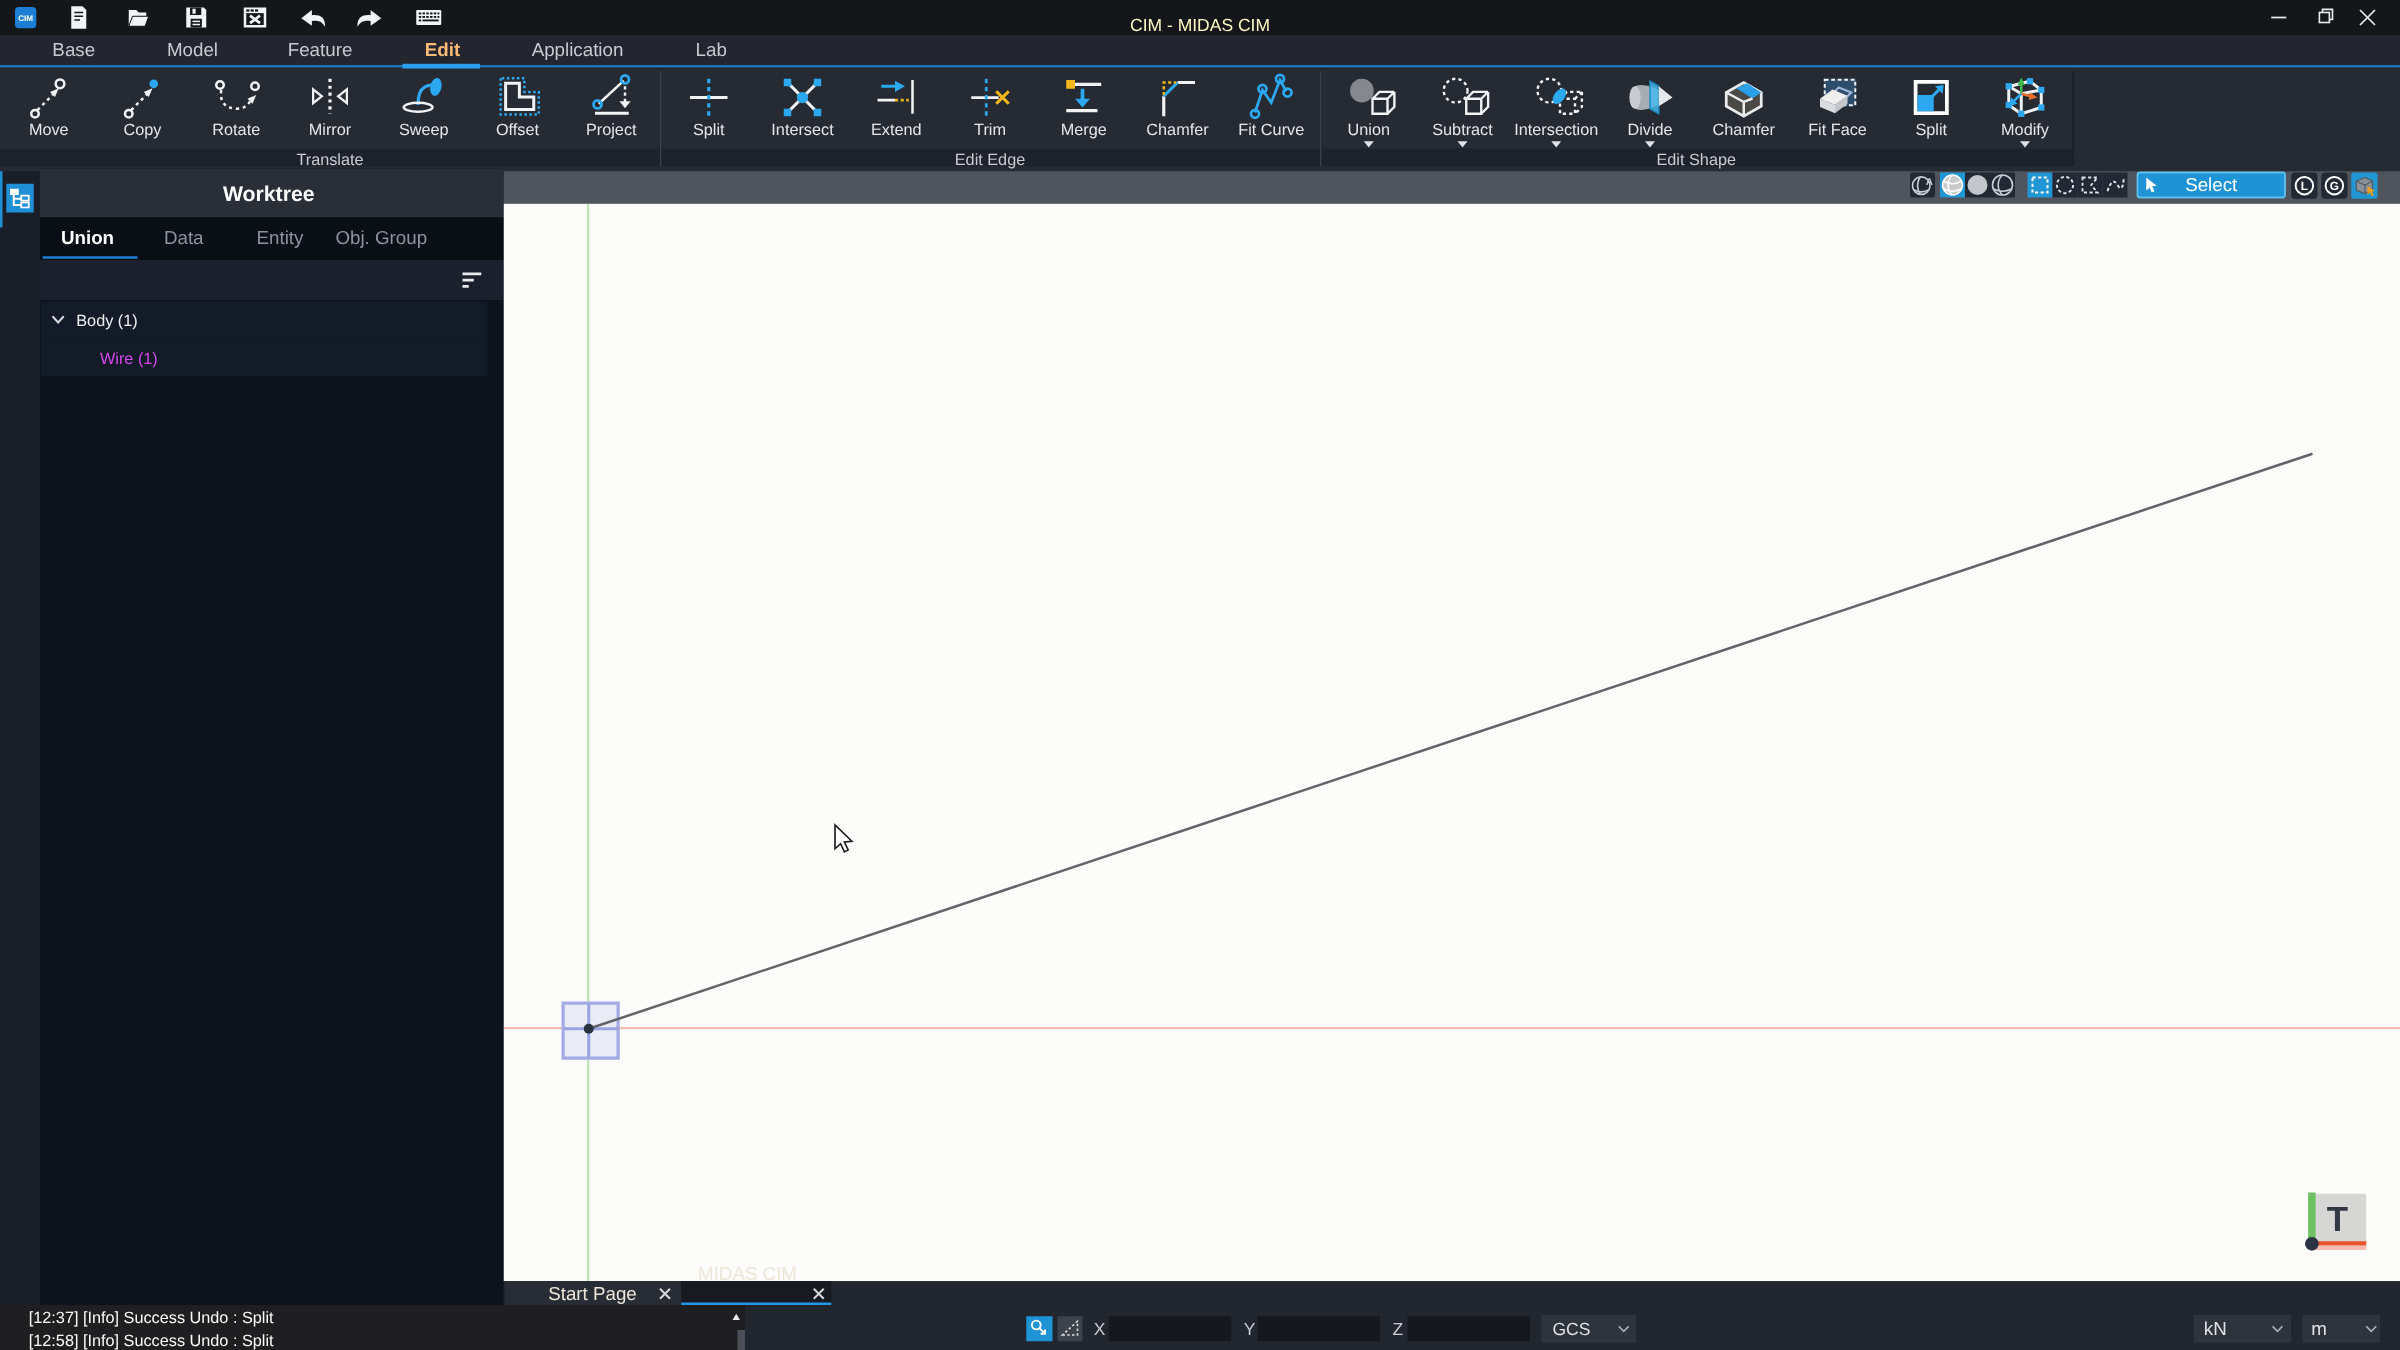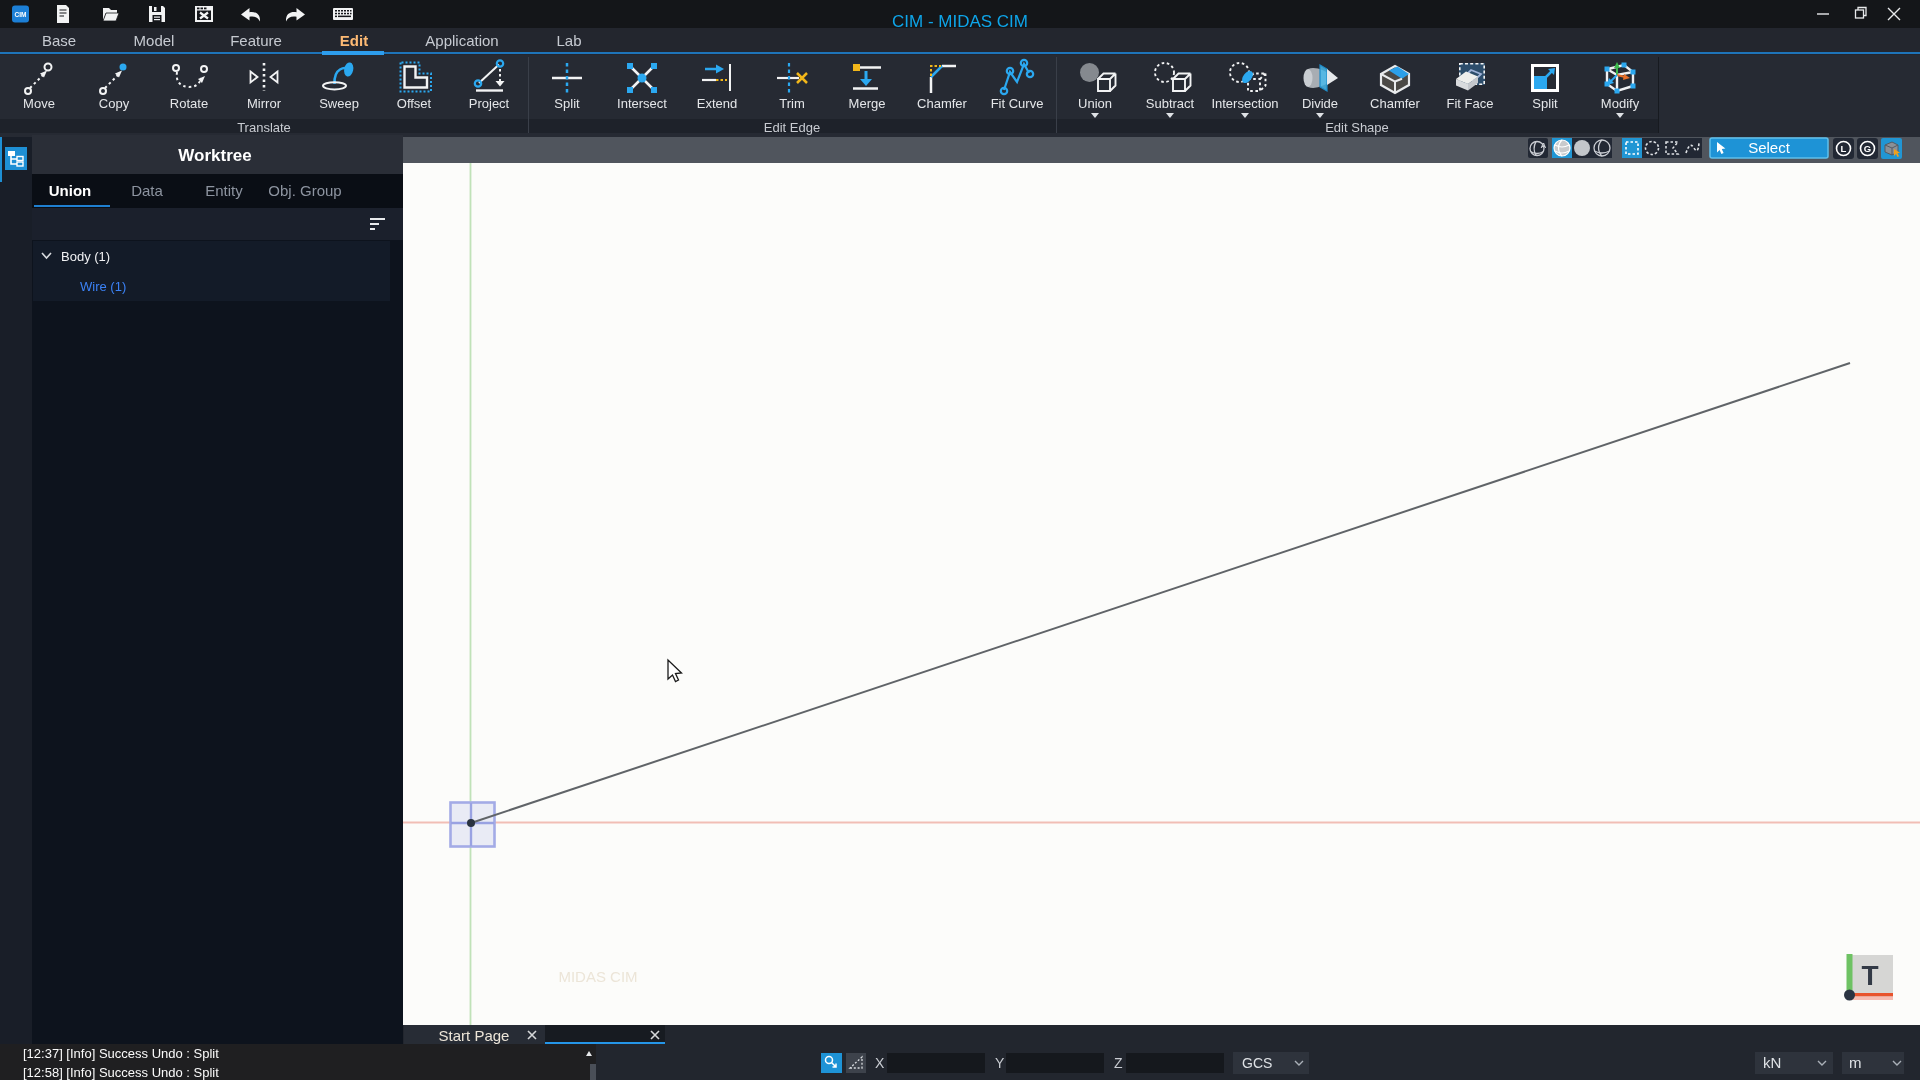--- a/index.html
+++ b/index.html
@@ -8,21 +8,21 @@
 .abs{position:absolute}
 .lbl{position:absolute;font-size:13px;color:#e4e6e9;white-space:nowrap;transform:translateX(-50%)}
 .grplbl{position:absolute;top:120px;height:14px;font-size:13px;color:#c9ccd2;text-align:center;transform:translateX(-50%)}
 .mtab{position:absolute;top:28px;height:24px;line-height:26px;font-size:15px;color:#c6cad1;transform:translateX(-50%)}
 .caret{position:absolute;width:0;height:0;border-left:4px solid transparent;border-right:4px solid transparent;border-top:5px solid #dfe2e6;transform:translateX(-50%)}
 </style>
 </head>
 <body>
 
 <div class="abs" id="titlebar" style="left:0;top:0;width:1920px;height:28px;background:#141619"></div>
-<div class="abs" style="left:960px;top:12px;transform:translateX(-50%);font-size:17px;color:#0ea5e9">CIM - MIDAS CIM</div>
+<div class="abs" style="left:960px;top:12px;transform:translateX(-50%);font-size:14px;color:#fef9c3">CIM - MIDAS CIM</div>
 <svg class="abs" style="left:0;top:0" width="400" height="28" viewBox="0 0 400 28">
 <rect x="12" y="5.5" width="17" height="17" rx="3" fill="#1c7fd6"></rect>
 <text x="20.5" y="16.5" font-size="6.5" font-weight="bold" fill="#fff" text-anchor="middle" font-family="Liberation Sans">CIM</text>
 
 <path d="M57 5 L66 5 L69 8 L69 23 L57 23 Z" fill="#f2f3f4"></path>
 <path d="M59.5 10 H66.5 M59.5 13 H66.5 M59.5 16 H64" stroke="#15171b" stroke-width="1.2"></path>
 
 <path d="M103 8 L109 8 L111 10 L117 10 L117 13 L106 13 L103 21 Z" fill="#f2f3f4"></path>
 <path d="M103 21 L106 13 L119 13 L116 21 Z" fill="#f2f3f4" stroke="#15171b" stroke-width="0.8"></path>
 
@@ -302,21 +302,21 @@
 <div class="abs" style="left:32px;top:208px;width:371px;height:32px;background:#1b202c"></div>
 <svg class="abs" style="left:369px;top:217px" width="17" height="14" viewBox="0 0 17 14">
 <path d="M1 2 H16 M1 7 H10 M1 12 H6" stroke="#e8eaec" stroke-width="2.2"></path>
 </svg>
 <div class="abs" style="left:33px;top:241px;width:357px;height:30px;background:#131b28"></div>
 <div class="abs" style="left:33px;top:271px;width:357px;height:30px;background:#131b28"></div>
 <svg class="abs" style="left:41px;top:251px" width="11" height="9" viewBox="0 0 11 9">
 <path d="M1 2 L5.5 7 L10 2" stroke="#d7dade" stroke-width="1.6" fill="none"></path>
 </svg>
 <div class="abs" style="left:61px;top:249px;font-size:13px;color:#f0f1f3">Body (1)</div>
-<div class="abs" style="left:80px;top:279px;font-size:13px;color:#3b82f6">Wire (1)</div>
+<div class="abs" style="left:80px;top:279px;font-size:13px;color:#d946ef">Wire (1)</div>
 
 <div class="abs" style="left:403px;top:137px;width:1517px;height:26px;background:#50555d"></div>
 <svg class="abs" style="left:1403px;top:136px" width="517" height="27" viewBox="0 0 517 27">
 
 <rect x="125" y="2" width="20" height="20" rx="2" fill="#222834"></rect>
 <g stroke="#c9ccd2" fill="none" stroke-width="1.3">
 <circle cx="134" cy="12.5" r="7"></circle>
 <path d="M133 5.6 A9.5 12 0 0 0 133 19.4 M127.5 15.5 Q134 19.5 140.5 15.5"></path>
 </g>
 <text x="137.5" y="12" font-size="8" fill="#c9ccd2" font-family="Liberation Sans" font-weight="bold">A</text>
@@ -384,21 +384,21 @@
 <path d="M265 497 l0 19 l4.5 -4 l3 6.5 l3-1.5 l-3 -6.5 l6 -0.5 z" fill="#fff" stroke="#1a1a1a" stroke-width="1.3"></path>
 </svg>
 
 <div class="abs" style="left:403px;top:1025px;width:1517px;height:20px;background:#22262e"></div>
 <div class="abs" style="left:404px;top:1025px;width:141px;height:20px;background:#272c35"></div>
 <div class="abs" style="left:474px;top:1027px;transform:translateX(-50%);font-size:15px;color:#ece5d8">Start Page</div>
 <svg class="abs" style="left:527px;top:1030px" width="10" height="10" viewBox="0 0 10 10">
     <path d="M1 1 L9 9 M9 1 L1 9" stroke="#d6d8da" stroke-width="1.6"></path>
   </svg>
 <div class="abs" style="left:545px;top:1025px;width:120px;height:20px;background:#171b21;border-bottom:3px solid #2596e8"></div>
-<div class="abs" style="left:598px;top:968px;transform:translateX(-50%);font-size:15px;color:#ece5d8">MIDAS CIM</div>
+<div class="abs" style="left:598px;top:1011px;transform:translateX(-50%);font-size:15px;color:#ece5d8">MIDAS CIM</div>
 <svg class="abs" style="left:650px;top:1030px" width="10" height="10" viewBox="0 0 10 10">
     <path d="M1 1 L9 9 M9 1 L1 9" stroke="#d6d8da" stroke-width="1.6"></path>
   </svg>
 
 <div class="abs" style="left:0;top:1044px;width:596px;height:36px;background:#1f1f21"></div>
 <div class="abs" style="left:23px;top:1046px;font-size:13px;color:#fafafa">[12:37] [Info] Success Undo : Split</div>
 <div class="abs" style="left:23px;top:1065px;font-size:13px;color:#fafafa">[12:58] [Info] Success Undo : Split</div>
 <div class="abs" style="left:586px;top:1051px;width:0;height:0;border-left:3.5px solid transparent;border-right:3.5px solid transparent;border-bottom:5px solid #e8eaec"></div>
 <div class="abs" style="left:589.5px;top:1064px;width:6px;height:16px;background:#4a4f58"></div>
 <div class="abs" style="left:596px;top:1044px;width:1324px;height:36px;background:#22262e"></div>

